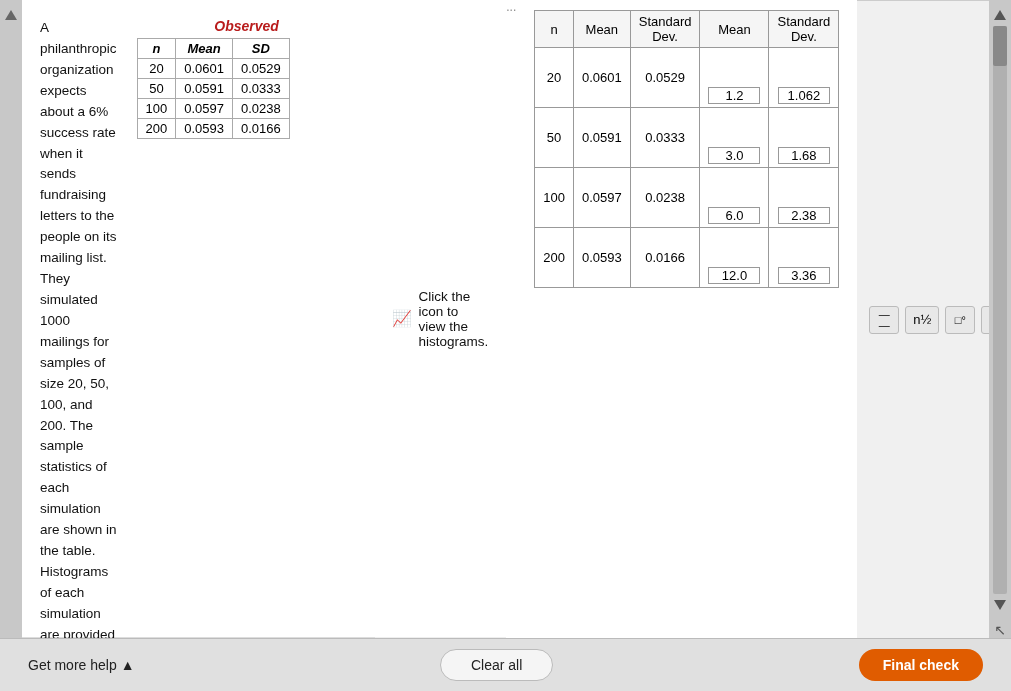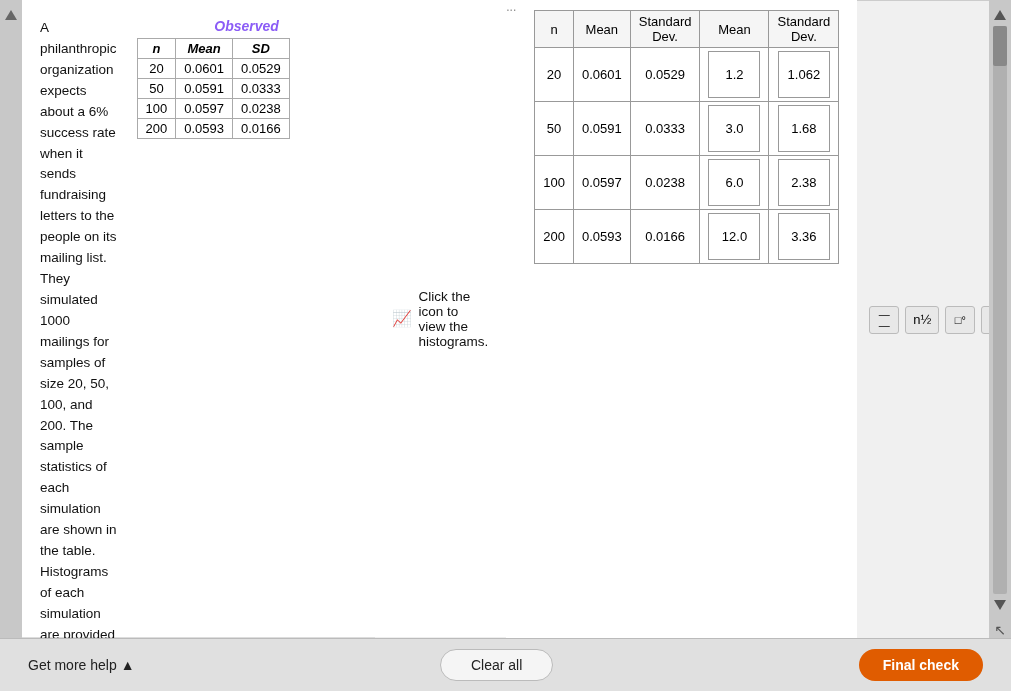--- a/index.html
+++ b/index.html
@@ -64,21 +64,21 @@
     .observed-table-container {
       min-width: 220px;
     }
 
     .observed-title {
       text-align: center;
       font-style: italic;
       font-weight: bold;
       font-size: 14px;
       margin-bottom: 4px;
-      color: #8b5cf6;
+      color: #b91c1c;
     }
 
     .obs-table {
       border-collapse: collapse;
       font-size: 13px;
     }
 
     .obs-table th, .obs-table td {
       border: 1px solid #aaa;
       padding: 2px 8px;
@@ -129,26 +129,27 @@
       text-align: center;
     }
 
     .data-table th {
       background: #f5f5f5;
       font-weight: normal;
     }
 
     .input-cell {
       border: 1px solid #999;
-      padding: 15px 4px;
+      padding: 0 4px;
       width: 52px;
       text-align: center;
       font-size: 13px;
       background: #fff;
       outline: none;
+      margin-top: 36px;
     }
 
     .right-sidebar {
       width: 22px;
       background: #c8c8c8;
       display: flex;
       flex-direction: column;
       align-items: center;
       padding-top: 10px;
       gap: 4px;

